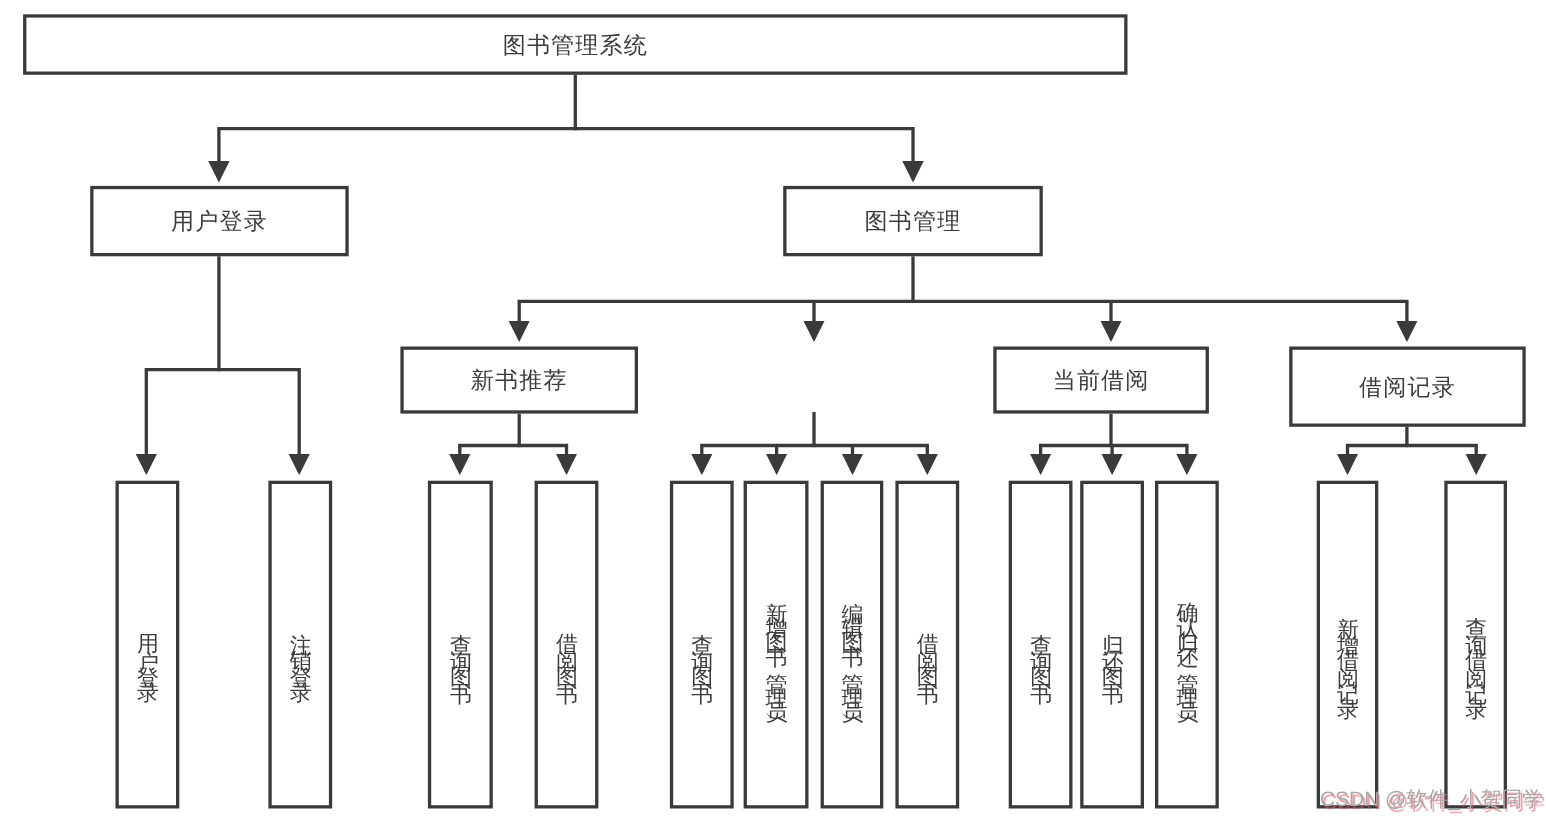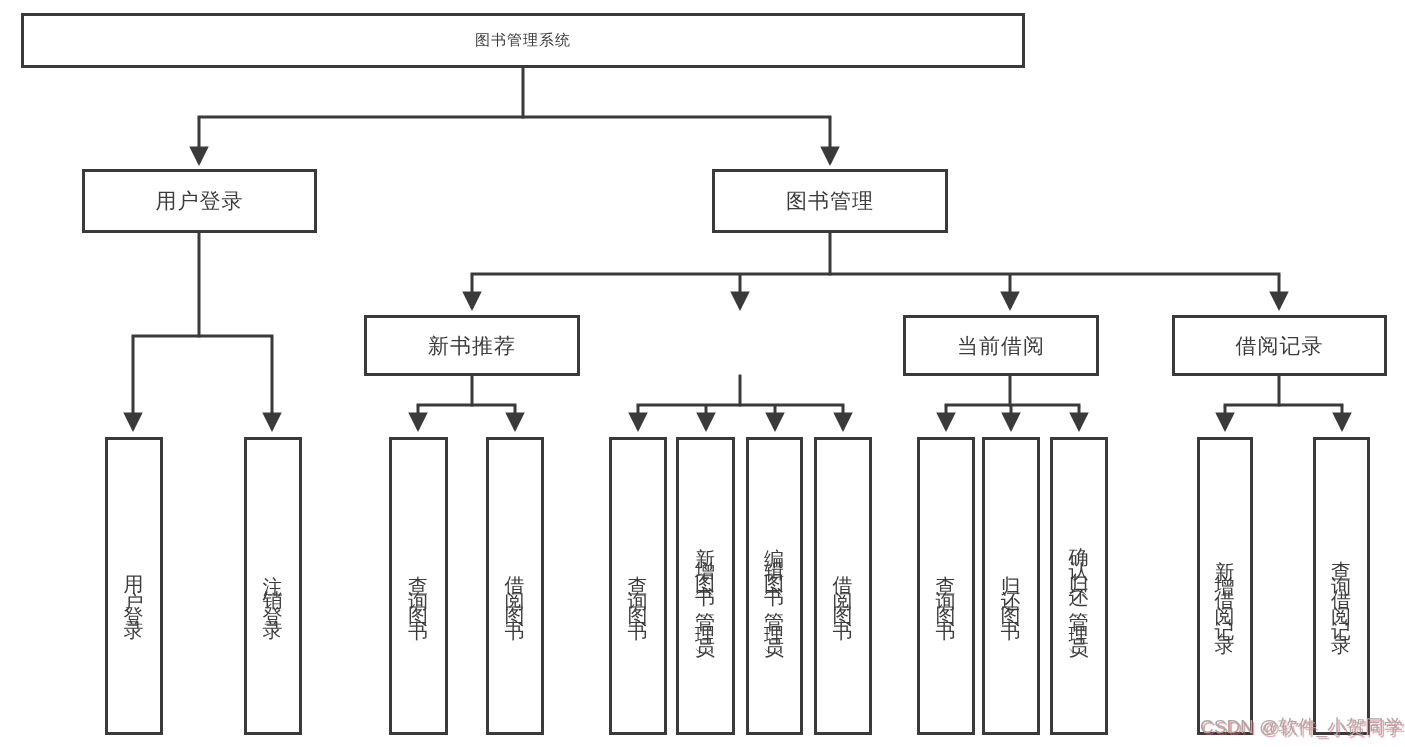--- a/index.html
+++ b/index.html
@@ -26,21 +26,21 @@
     box-sizing: border-box;
     border: 3px solid #3a3a3a;
     background: #ffffff;
     color: #3c3c3c;
     display: flex;
     align-items: center;
     justify-content: center;
     text-align: center;
   }
   .h-box { font-size: 21px; letter-spacing: 1px; }
-  .root-box { font-size: 15px; }
+  .root-box { font-size: 21px; }
   .v-box {
     writing-mode: vertical-rl;
     text-orientation: mixed;
     font-size: 20px;
     line-height: 1;
     letter-spacing: 15px;
     padding-top: 8px;
   }
   .watermark {
     position: absolute;
@@ -107,21 +107,21 @@
     </g>
   </svg>
 
   <div class="box h-box root-box" style="left:21px; top:13px; width:1004px; height:55px;">图书管理系统</div>
 
   <div class="box h-box" style="left:82px; top:169px; width:235px; height:64px;">用户登录</div>
   <div class="box h-box" style="left:712px; top:169px; width:236px; height:64px;">图书管理</div>
 
   <div class="box h-box" style="left:364px; top:315px; width:216px; height:61px;">新书推荐</div>
   <div class="box h-box" style="left:903px; top:315px; width:196px; height:61px;">当前借阅</div>
-  <div class="box h-box" style="left:1172px; top:315px; width:215px; height:61px;">借阅记录</div>
+  <div class="box h-box" style="left:1172px; top:315px; width:215px; height:73px;">借阅记录</div>
 
   <div class="box v-box" style="left:105px; top:437px; width:58px; height:298px;">用户登录</div>
   <div class="box v-box" style="left:244px; top:437px; width:58px; height:298px;">注销登录</div>
 
   <div class="box v-box" style="left:389px; top:437px; width:59px; height:298px;">查询图书</div>
   <div class="box v-box" style="left:486px; top:437px; width:58px; height:298px;">借阅图书</div>
 
   <div class="box v-box" style="left:609px; top:437px; width:58px; height:298px;">查询图书</div>
   <div class="box v-box" style="left:676px; top:437px; width:59px; height:298px; letter-spacing:13px;">新增图书（管理员）</div>
   <div class="box v-box" style="left:746px; top:437px; width:57px; height:298px; letter-spacing:13px;">编辑图书（管理员）</div>

